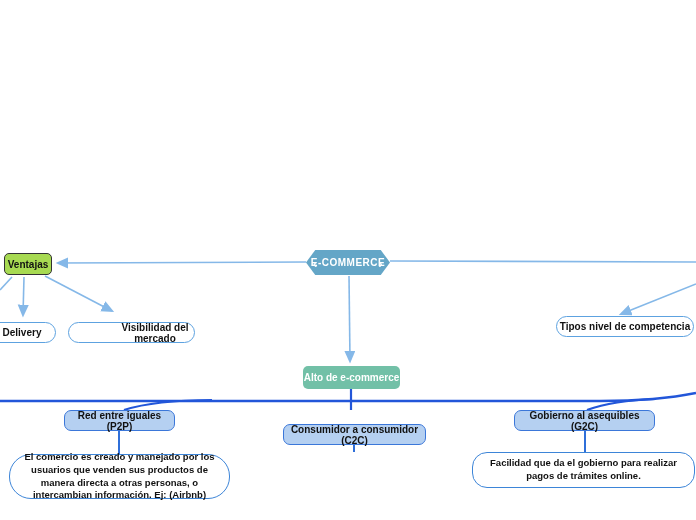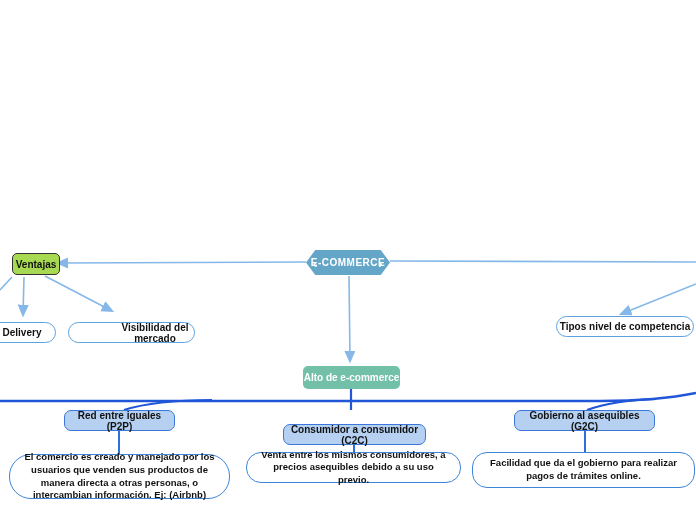--- a/index.html
+++ b/index.html
@@ -66,21 +66,21 @@
     <path d="M354,431 L354,452" stroke="#2f6fd9" stroke-width="2" fill="none"></path>
     <path d="M585,431 L585,452" stroke="#2f6fd9" stroke-width="2" fill="none"></path>
   </svg>
 
   <div class="node root" style="left:306px;top:250px;width:84px;height:25px;">
     <span class="chev l">‹</span>
     <span>E-COMMERCE</span>
     <span class="chev r">›</span>
   </div>
 
-  <div class="node topic-green" style="left:12px;top:253px;width:48px;height:22px;">
+  <div class="node topic-green" style="left:4px;top:253px;width:48px;height:22px;">
     <span>Ventajas</span>
   </div>
 
   <div class="node pill" style="left:-12px;top:322px;width:68px;height:21px;">
     <span>Delivery</span>
   </div>
 
   <div class="node pill" style="left:68px;top:322px;width:127px;height:21px;padding-left:47px;">
     <span>Visibilidad del mercado</span>
   </div>
@@ -102,21 +102,18 @@
   </div>
 
   <div class="node type" style="left:514px;top:410px;width:141px;height:21px;">
     <span>Gobierno al asequibles (G2C)</span>
   </div>
 
   <div class="node desc tall" style="left:9px;top:454px;width:221px;height:45px;">
     <span>El comercio es creado y manejado por los usuarios que venden sus productos de manera directa a otras personas, o intercambian información. Ej: (Airbnb)</span>
   </div>
 
-  <div class="node desc short" style="left:246px;top:452px;width:215px;height:31px;">
-    <span>Venta entre los mismos consumidores, a precios asequibles debido a su uso previo.</span>
-  </div>
 
   <div class="node desc short" style="left:472px;top:452px;width:223px;height:36px;">
     <span>Facilidad que da el gobierno para realizar pagos de trámites online.</span>
   </div>
 
 </div>
 
 </body></html>

